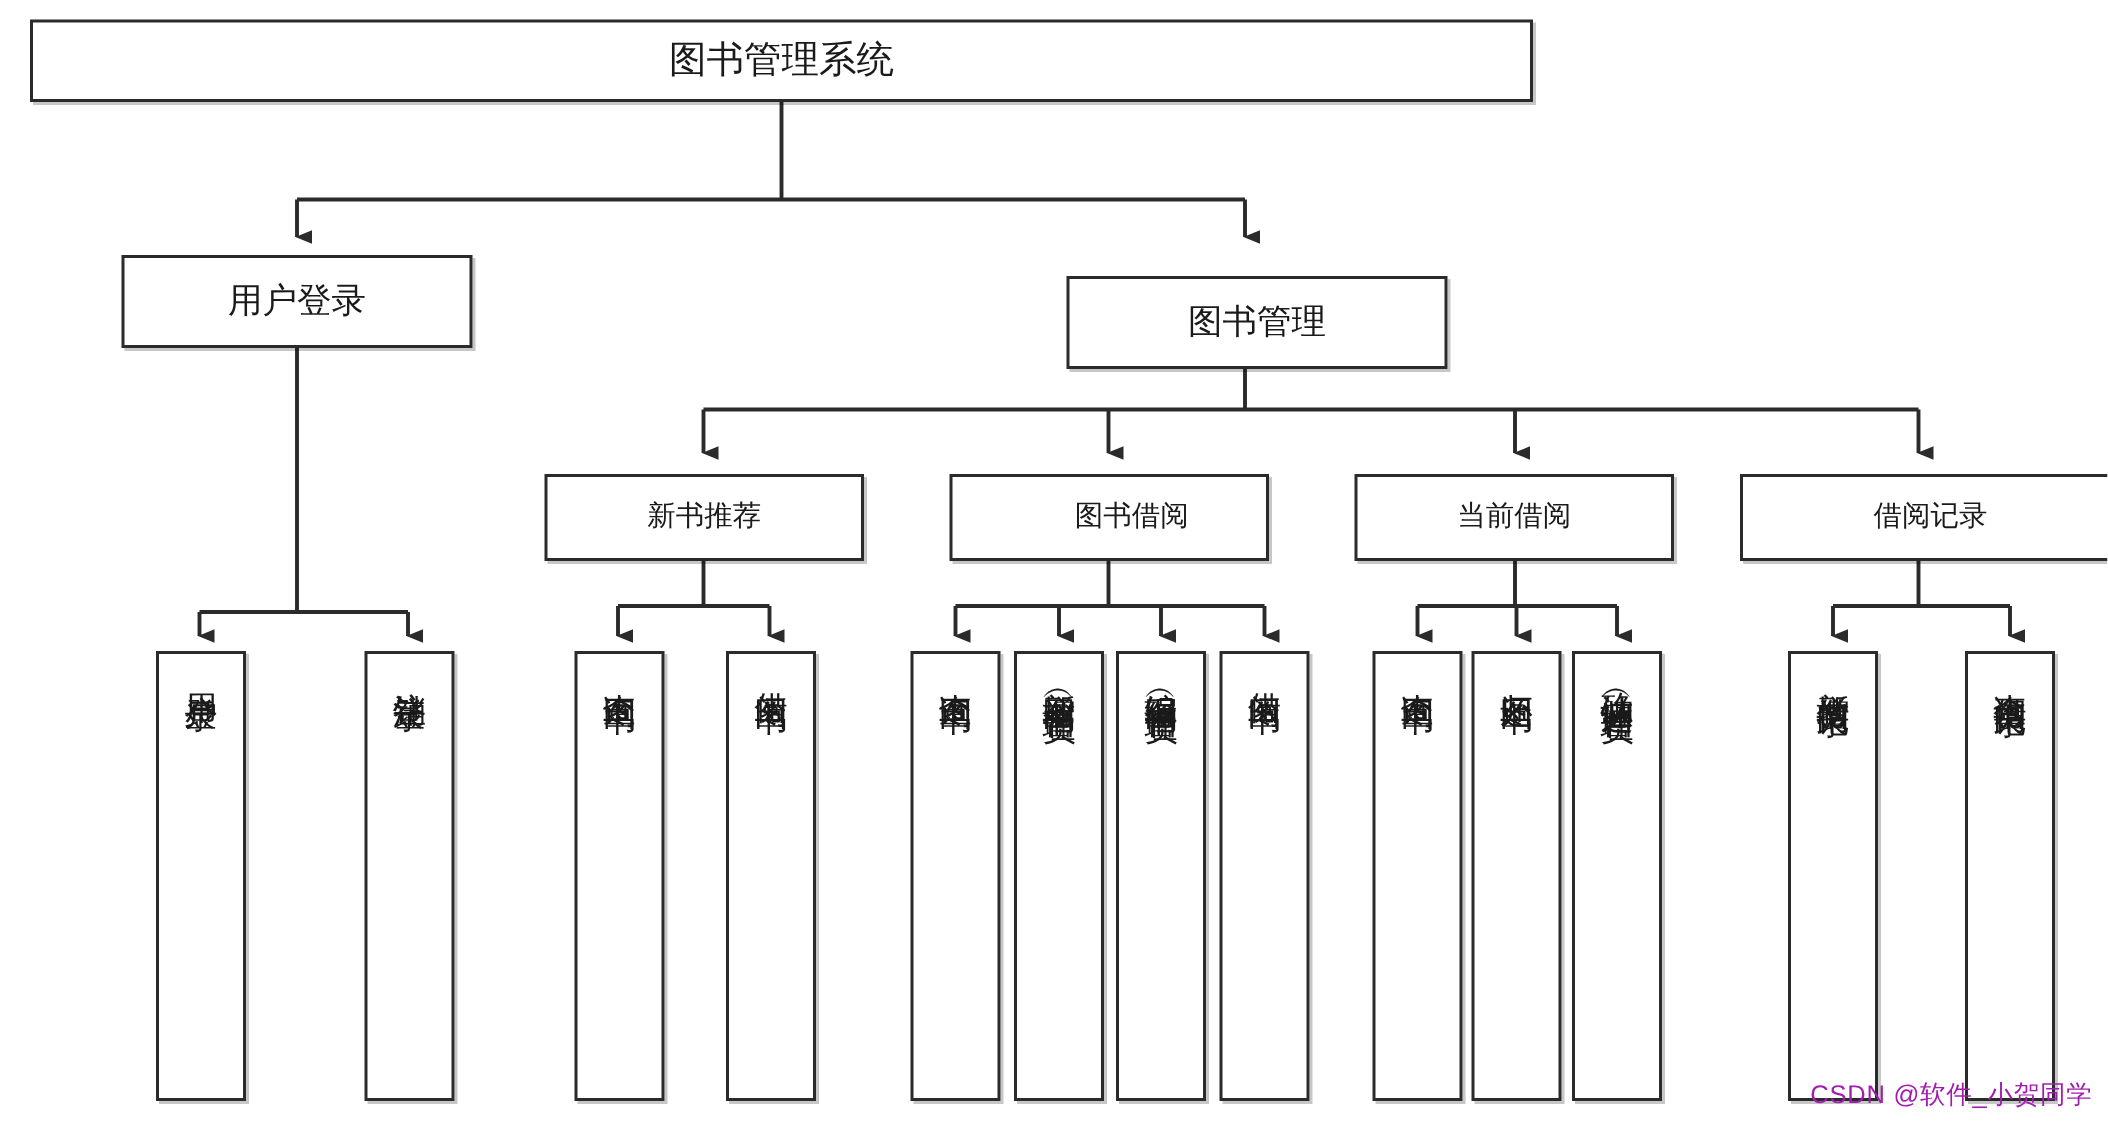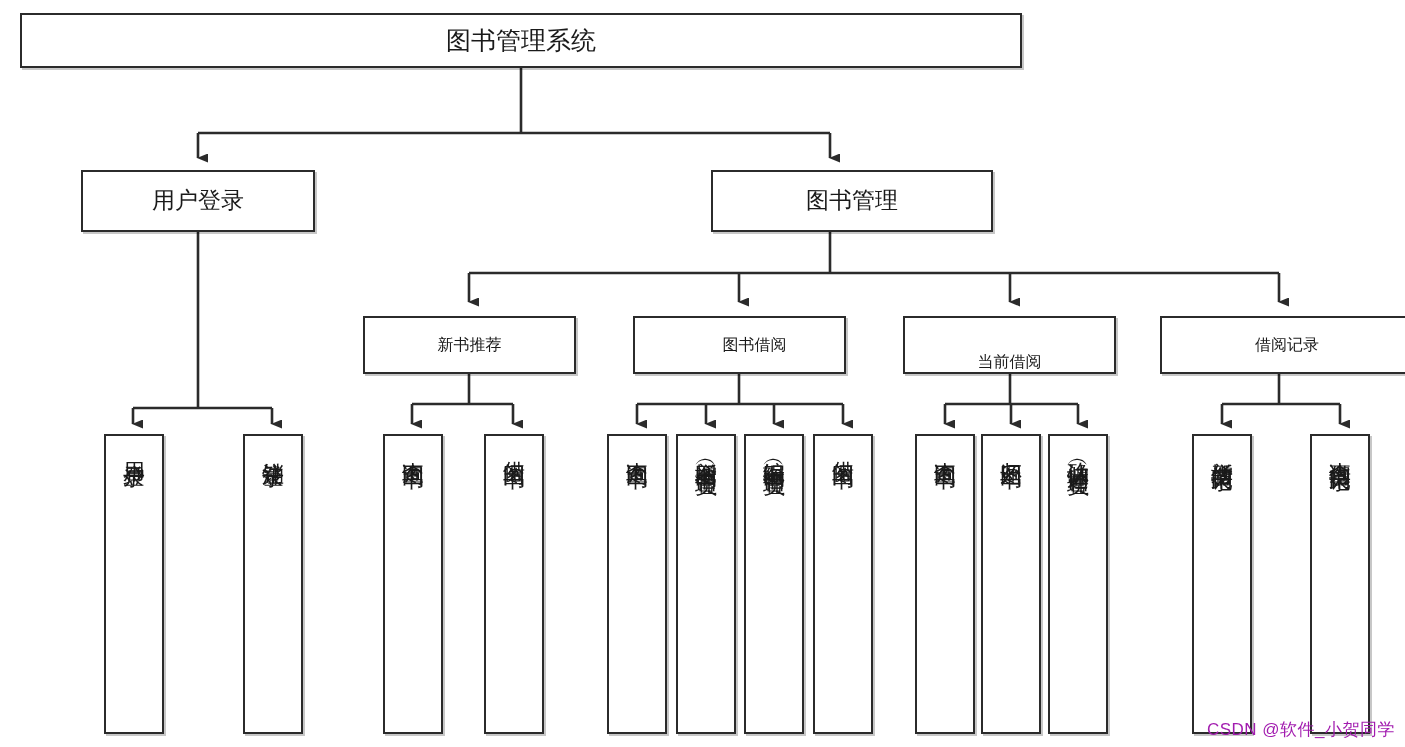--- a/index.html
+++ b/index.html
@@ -53,21 +53,21 @@
     padding-top: 8px;
   }
   .node-vertical .node-label {
     writing-mode: vertical-rl;
     text-orientation: upright;
     letter-spacing: 2px;
     line-height: 1;
   }
   .lvl-root .node-label { font-size: 25px; }
   .lvl-two .node-label { font-size: 23px; }
-  .lvl-three .node-label { font-size: 16px; }
+  .lvl-three .node-label { font-size: 19px; }
   .lvl-leaf .node-label { font-size: 22px; }
   .watermark {
     position: absolute;
     right: 10px;
     bottom: 6px;
     font-size: 17px;
     color: #a21caf;
     font-family: "Liberation Sans", "DejaVu Sans", sans-serif;
     letter-spacing: 0.5px;
     user-select: none;
@@ -130,33 +130,33 @@
   </svg>
 
   <div class="node-box node-horizontal lvl-root" style="left:20px; top:13px; width:1002px; height:55px;">
     <span class="node-label">图书管理系统</span>
   </div>
 
   <div class="node-box node-horizontal lvl-two" style="left:81px; top:170px; width:234px; height:62px;">
     <span class="node-label">用户登录</span>
   </div>
 
-  <div class="node-box node-horizontal lvl-two" style="left:711px; top:170px; width:282px; height:62px;justify-content:center;">
+  <div class="node-box node-horizontal lvl-two" style="left:711px; top:184px; width:254px; height:62px;justify-content:center;">
     <span class="node-label">图书管理</span>
   </div>
 
   <div class="node-box node-horizontal lvl-three" style="left:363px; top:316px; width:213px; height:58px;">
     <span class="node-label">新书推荐</span>
   </div>
 
   <div class="node-box node-horizontal lvl-three" style="left:633px; top:316px; width:213px; height:58px;padding-left:30px;">
     <span class="node-label">图书借阅</span>
   </div>
 
-  <div class="node-box node-horizontal lvl-three" style="left:903px; top:316px; width:213px; height:58px;align-items:flex-end;">
+  <div class="node-box node-horizontal lvl-three" style="left:903px; top:316px; width:213px; height:58px;">
     <span class="node-label">当前借阅</span>
   </div>
 
   <div class="node-box node-horizontal lvl-three" style="left:1160px; top:316px; width:254px; height:58px;">
     <span class="node-label">借阅记录</span>
   </div>
 
   <div class="node-box node-vertical lvl-leaf" style="left:104px; top:434px; width:60px; height:300px;">
     <span class="node-label">用户登录</span>
   </div>

